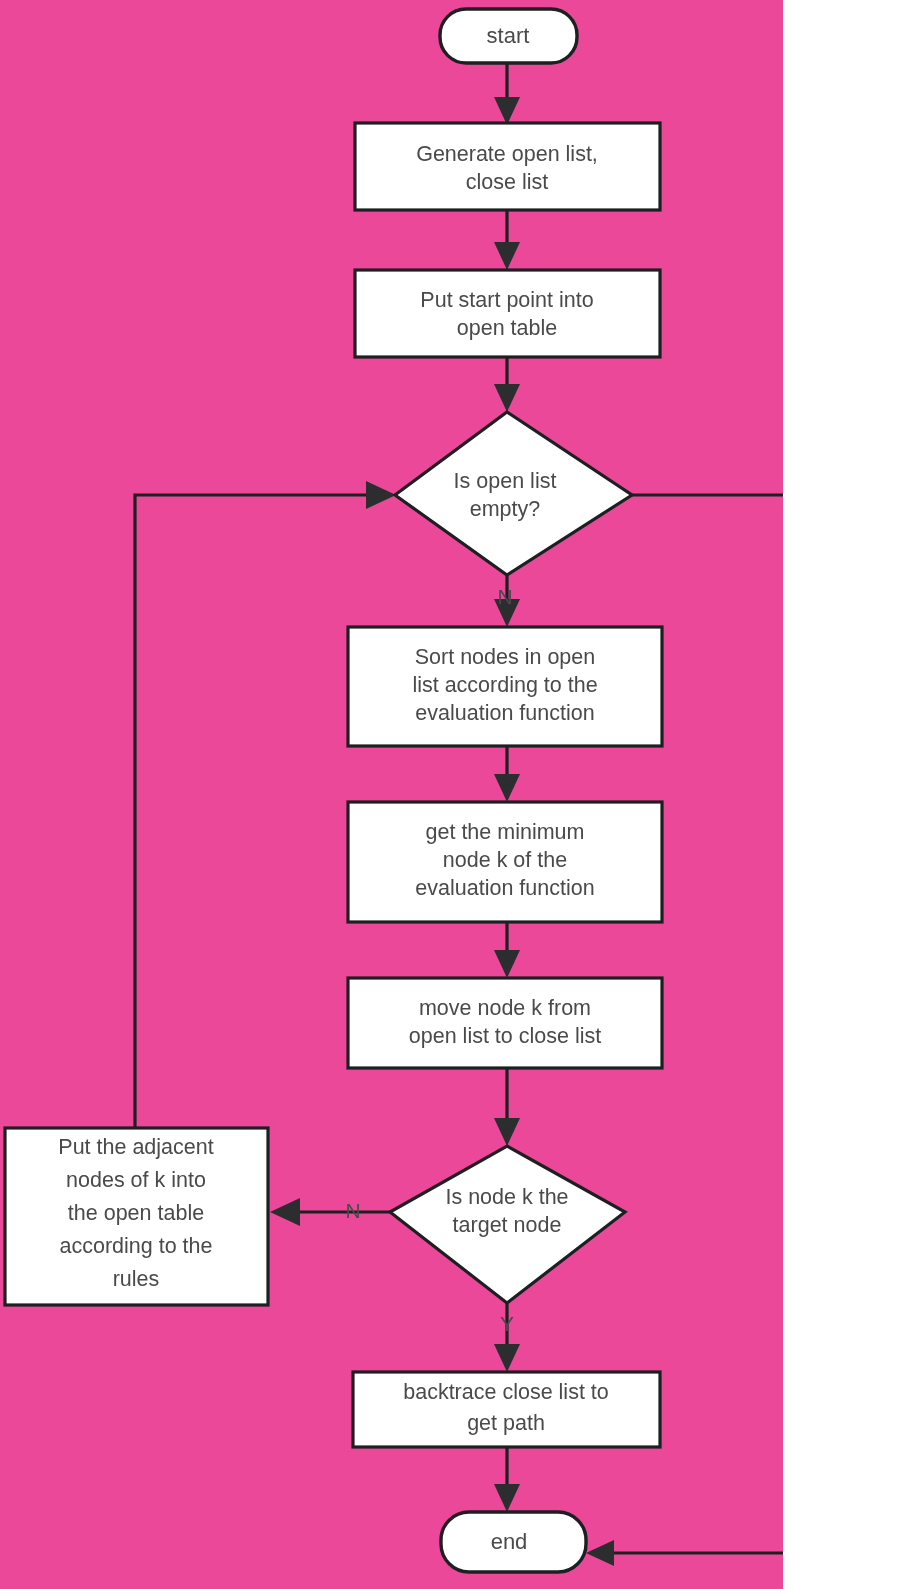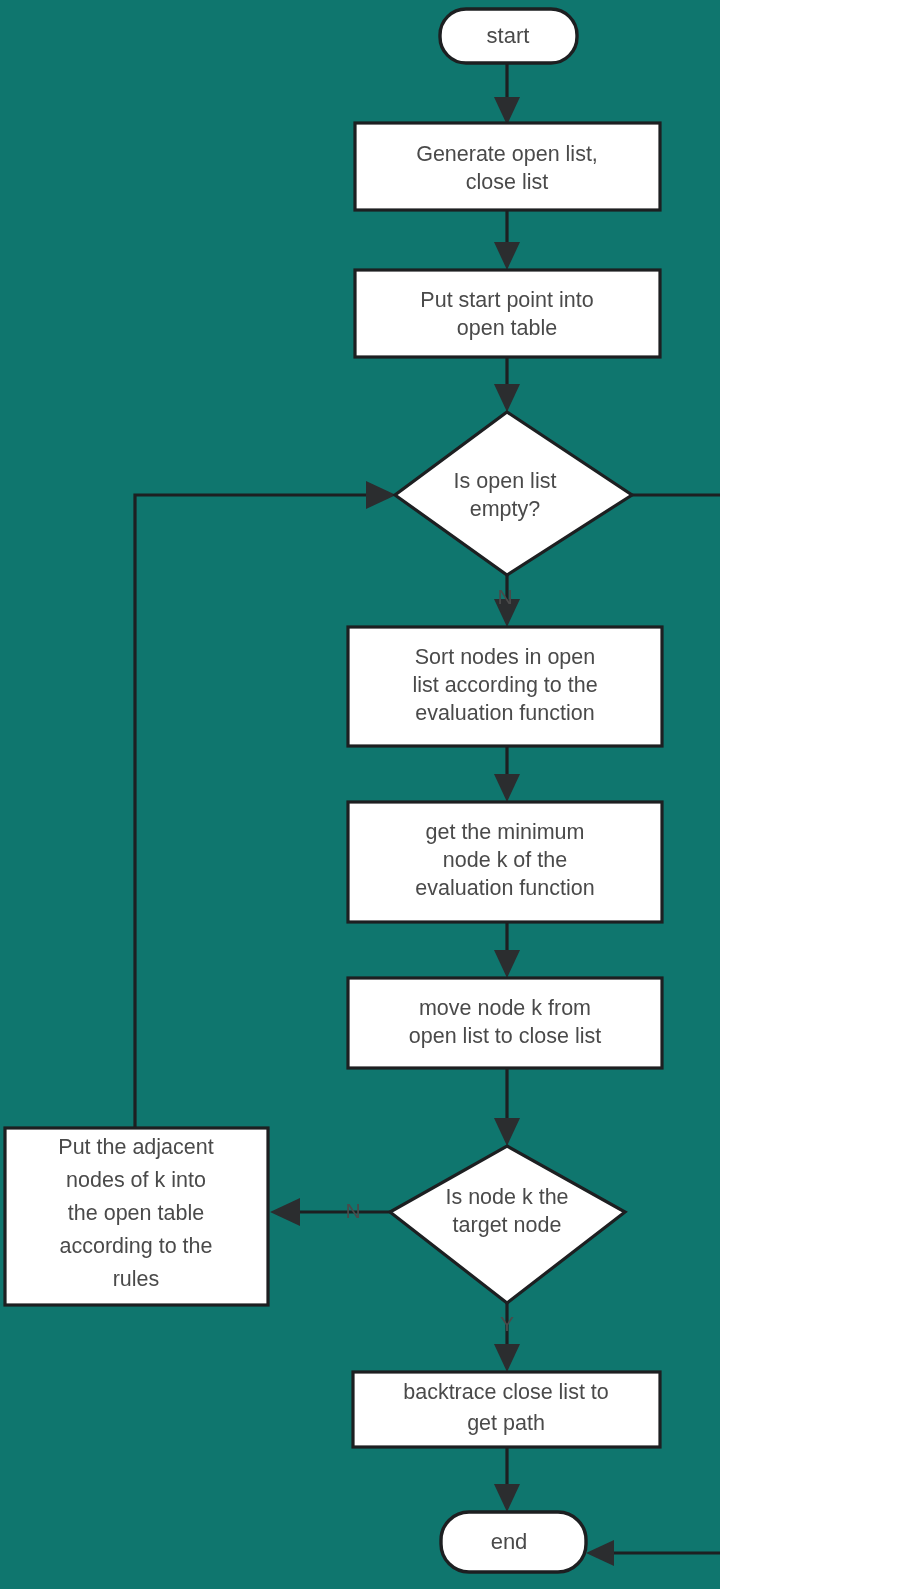--- a/index.html
+++ b/index.html
@@ -2,23 +2,23 @@
 <html><head>
 <meta charset="utf-8">
 <style>
   html, body {
     margin: 0;
     padding: 0;
     background: #ffffff;
   }
   #canvas {
     position: relative;
-    width: 720px;
+    width: 783px;
     height: 1589px;
-    background: #0f766e;
+    background: #ec4899;
     font-family: "Liberation Sans", sans-serif;
     overflow: hidden;
   }
   #flow-svg {
     position: absolute;
     top: 0;
     left: 0;
     width: 900px;
     height: 1589px;
   }

